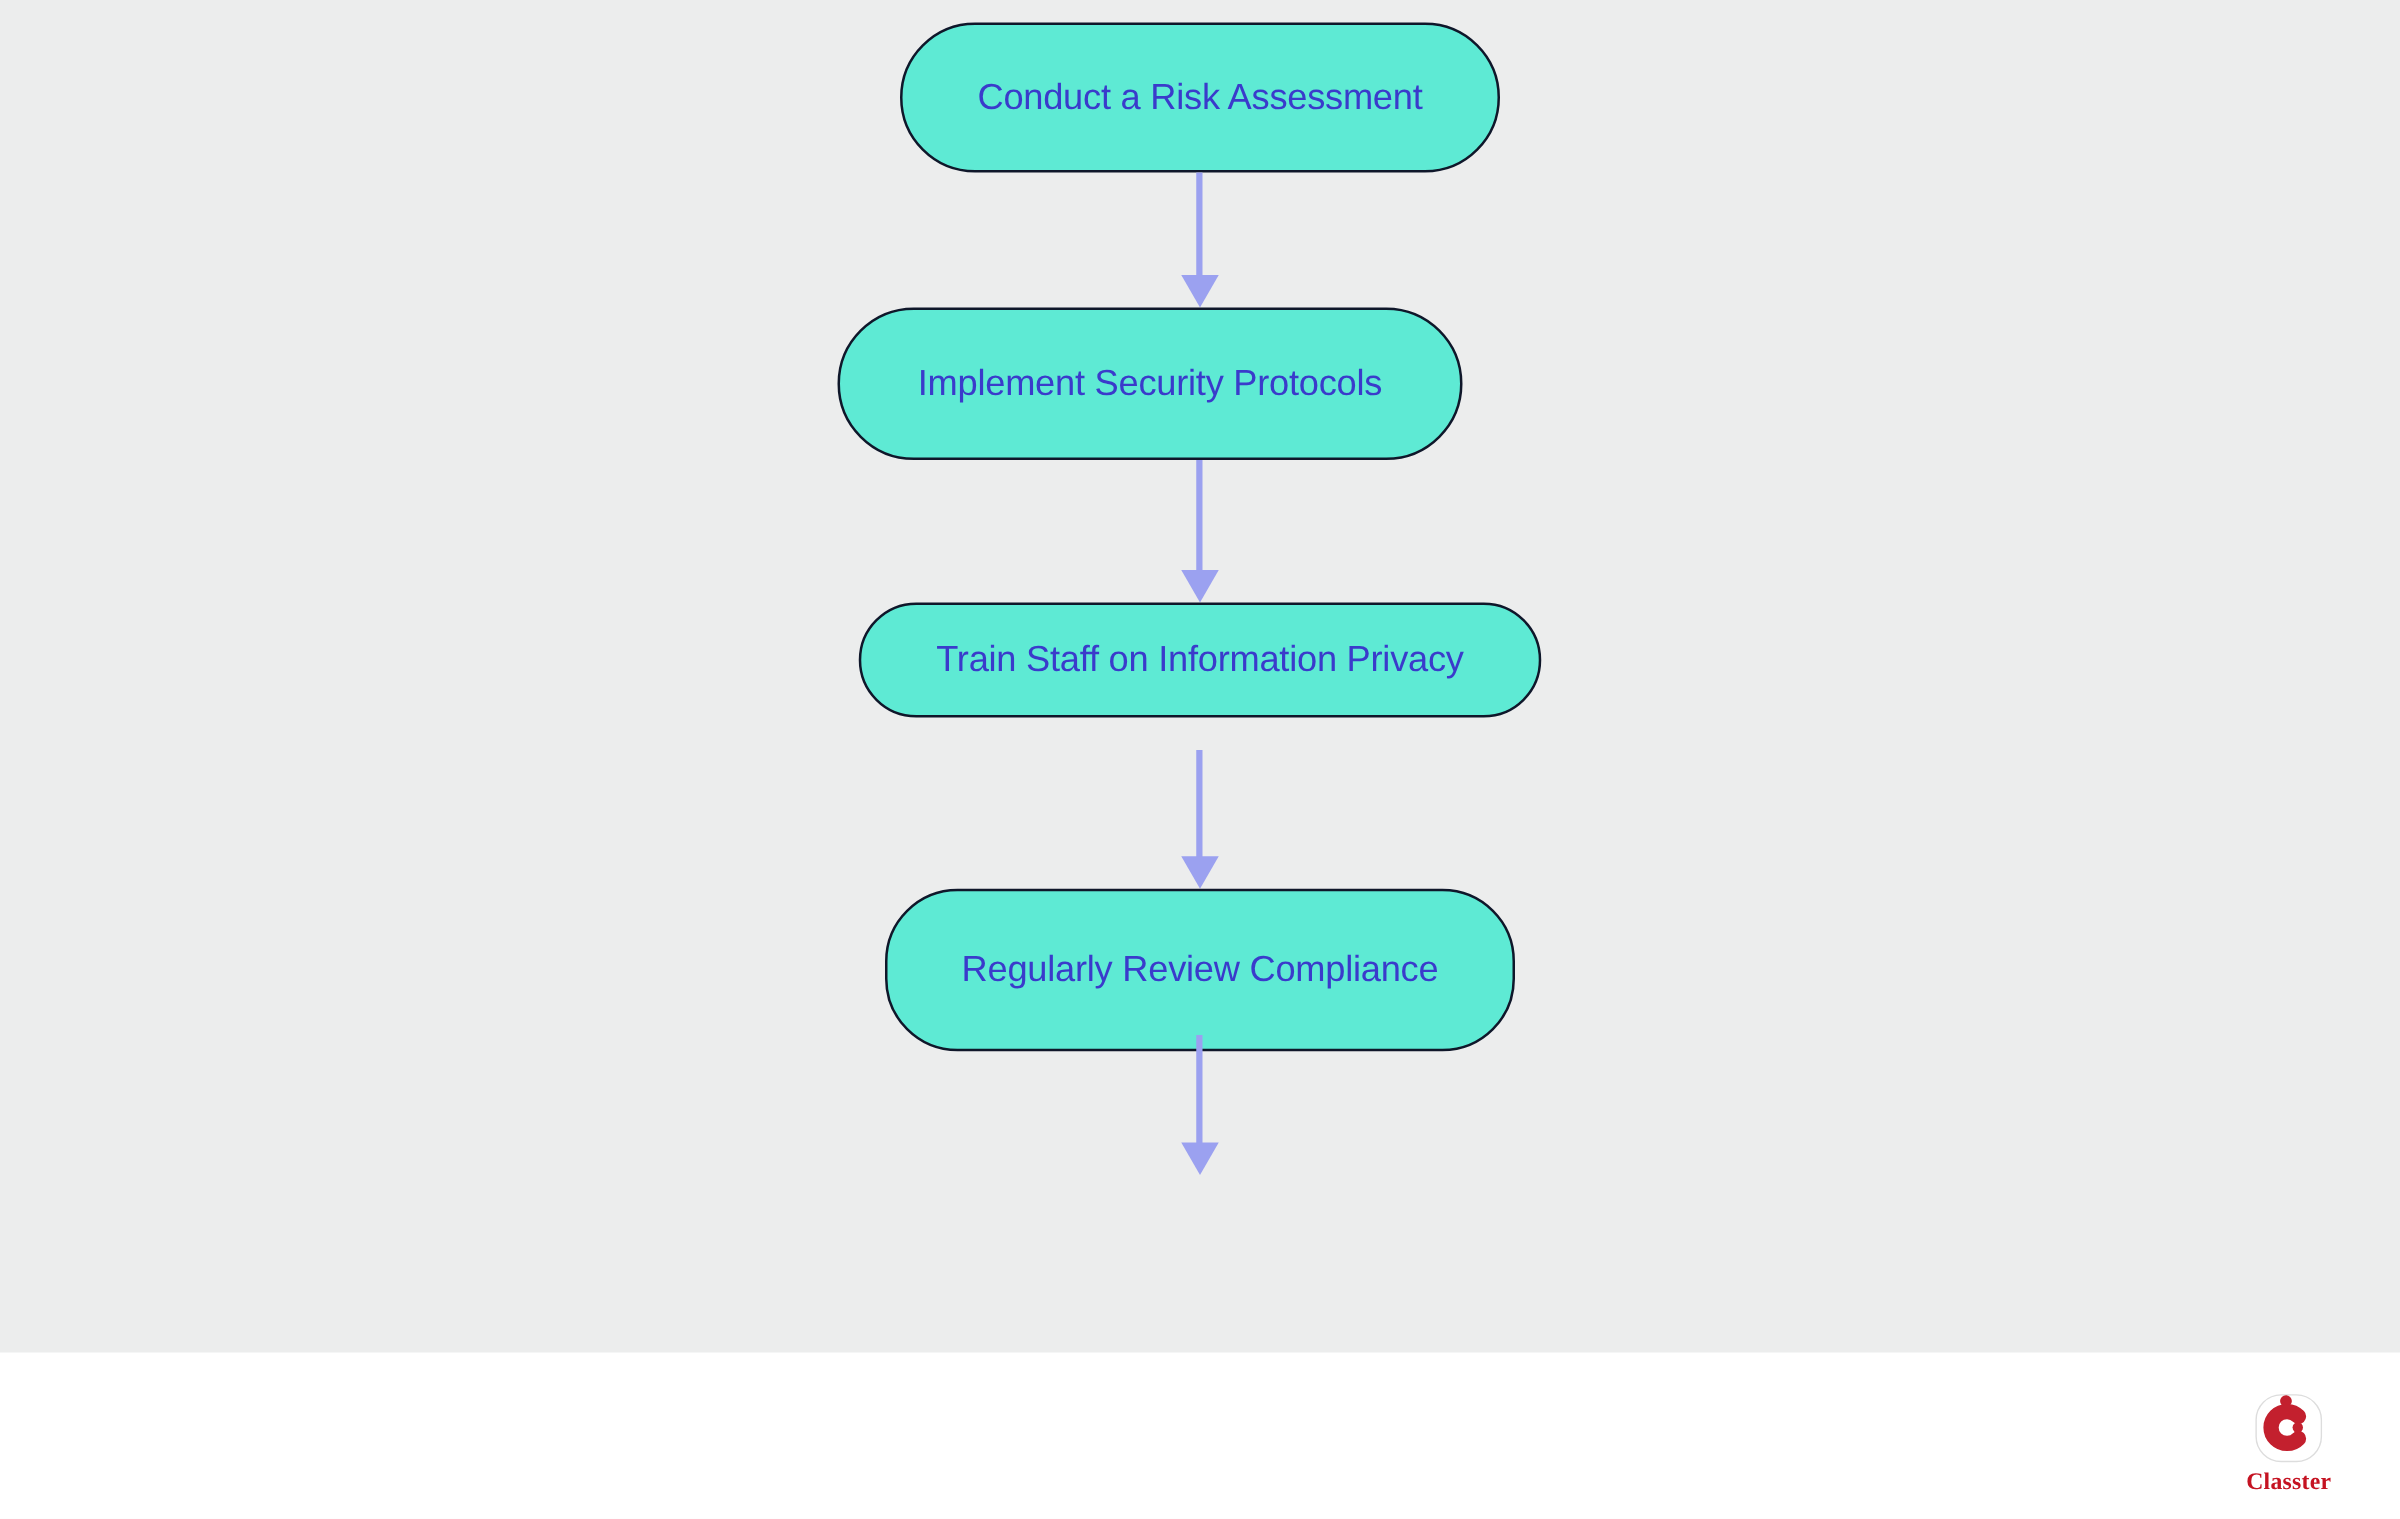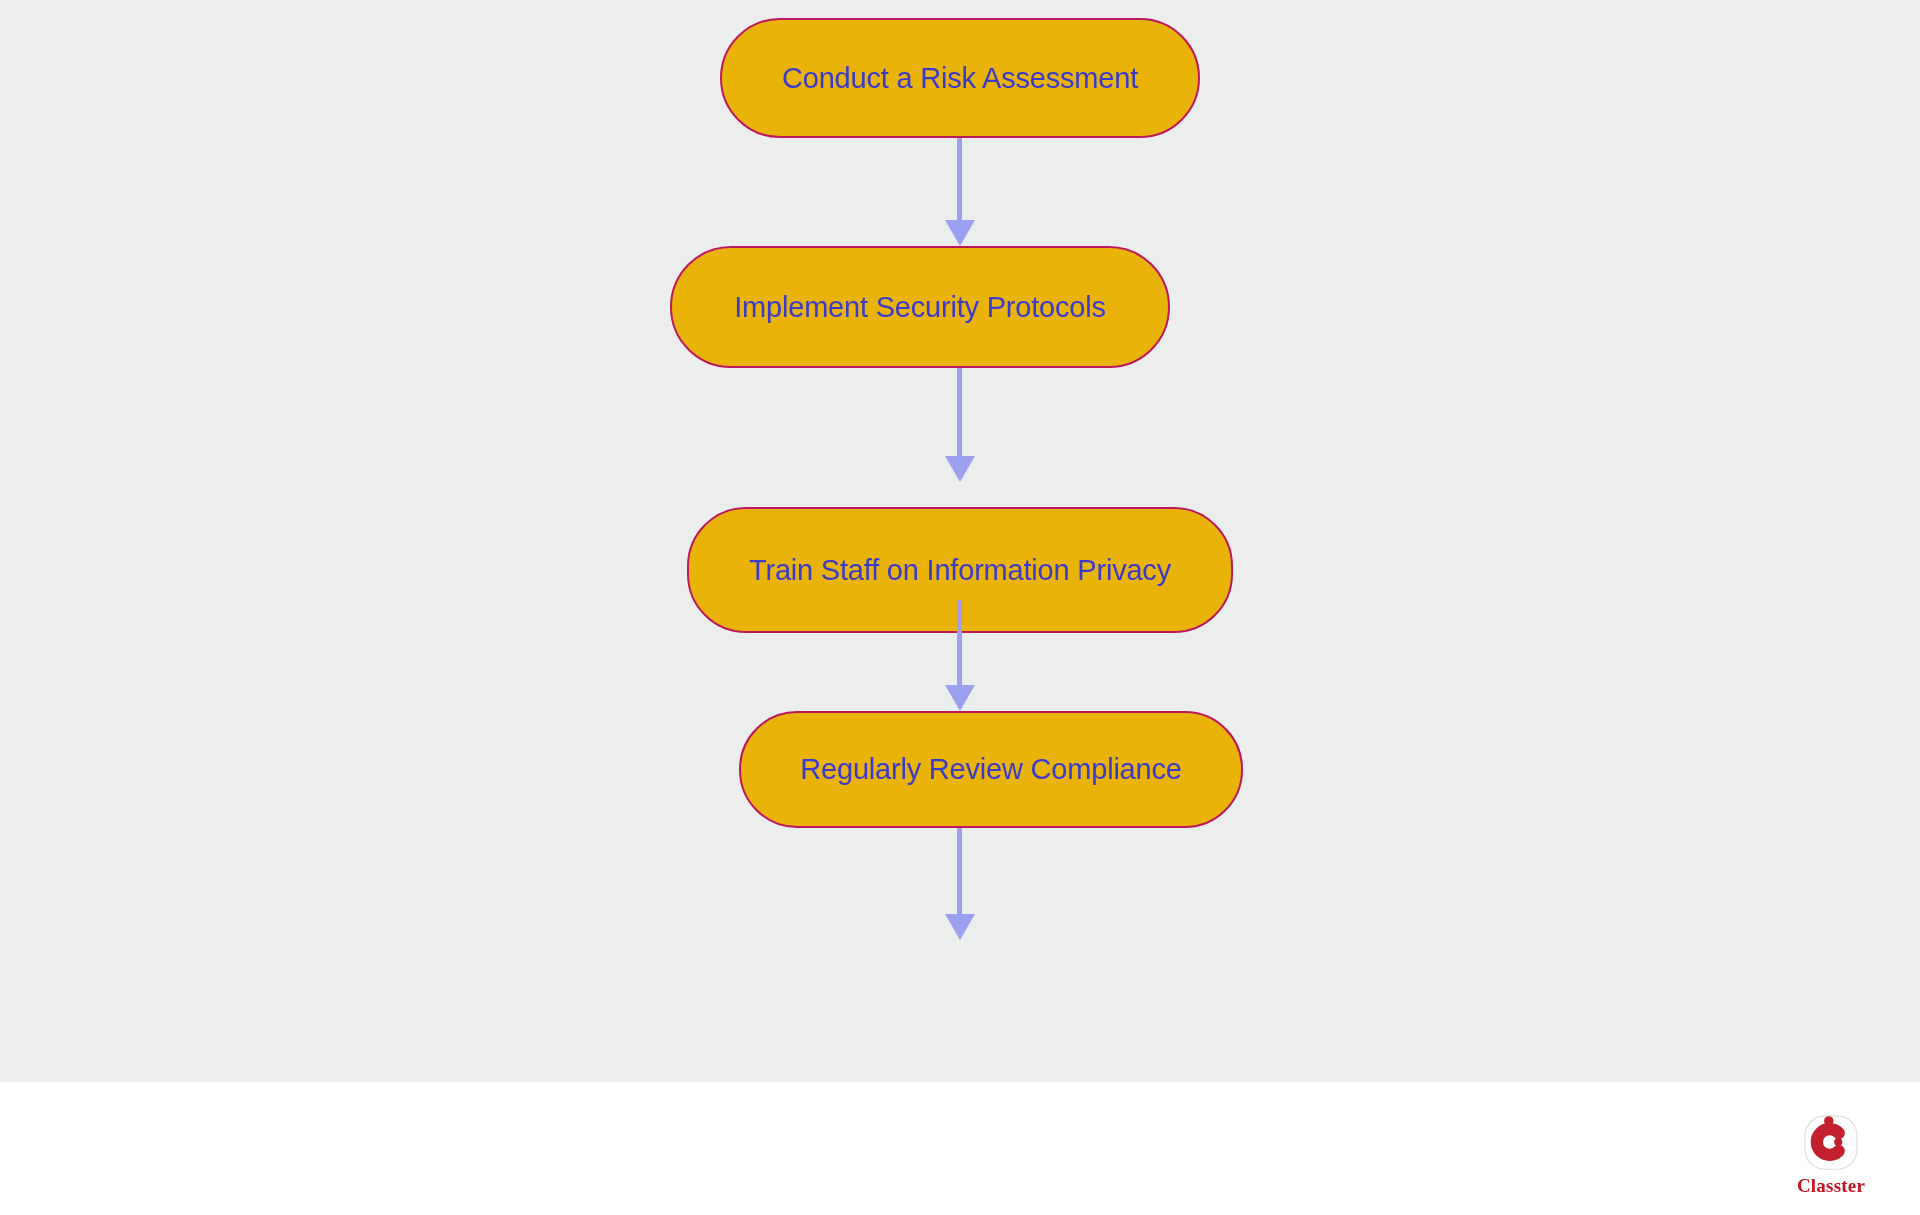--- a/index.html
+++ b/index.html
@@ -8,34 +8,34 @@
 
   .canvas {
     position: absolute;
     left: 0; top: 0;
     width: 1920px; height: 1082px;
     background: #ECEDED;
   }
 
   .node {
     position: absolute;
-    background: #eab308;
-    border: 2px solid #be185d;
+    background: #5eead4;
+    border: 2px solid #0f172a;
     color: #3A3BCB;
     display: flex;
     align-items: center;
     justify-content: center;
     font-size: 29px;
     letter-spacing: -0.2px;
     text-align: center;
   }
   .node.stadium-1 { left: 720px; top: 18px;  width: 480px; height: 120px; border-radius: 60px; }
   .node.stadium-2 { left: 670px; top: 246px; width: 500px; height: 122px; border-radius: 61px; }
-  .node.stadium-3 { left: 687px; top: 507px; width: 546px; height: 126px; border-radius: 59px; }
-  .node.stadium-4 { left: 739px; top: 711px; width: 504px; height: 117px; border-radius: 58px; }
+  .node.stadium-3 { left: 687px; top: 482px; width: 546px; height: 92px; border-radius: 59px; }
+  .node.stadium-4 { left: 708px; top: 711px; width: 504px; height: 130px; border-radius: 58px; }
   .node.ellipse-end { left: 889px; top: 940px; width: 142px; height: 122px; border-radius: 50%; }
 
   .arrow { position: absolute; }
   .arrow-line {
     position: absolute;
     left: 957px;
     width: 5px;
     background: #9BA1F0;
   }
   .arrow-head {

